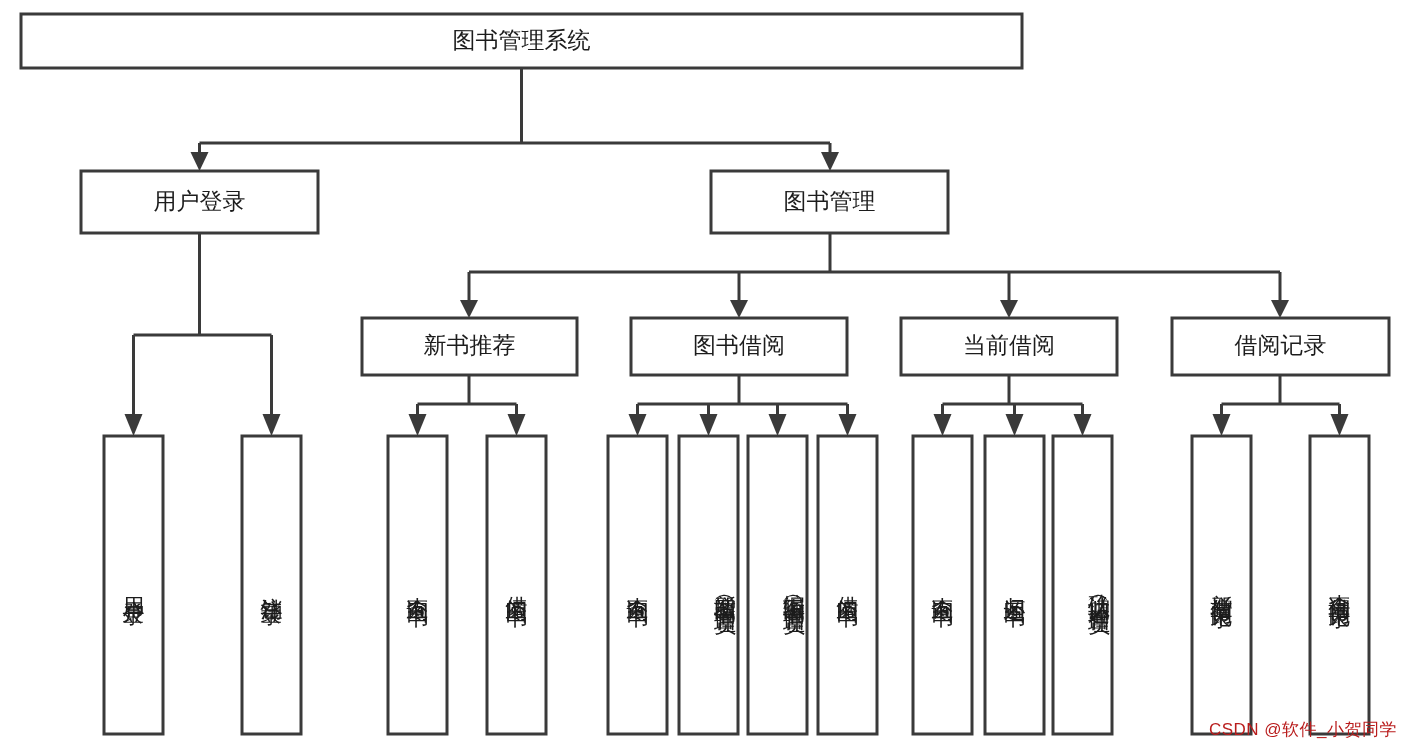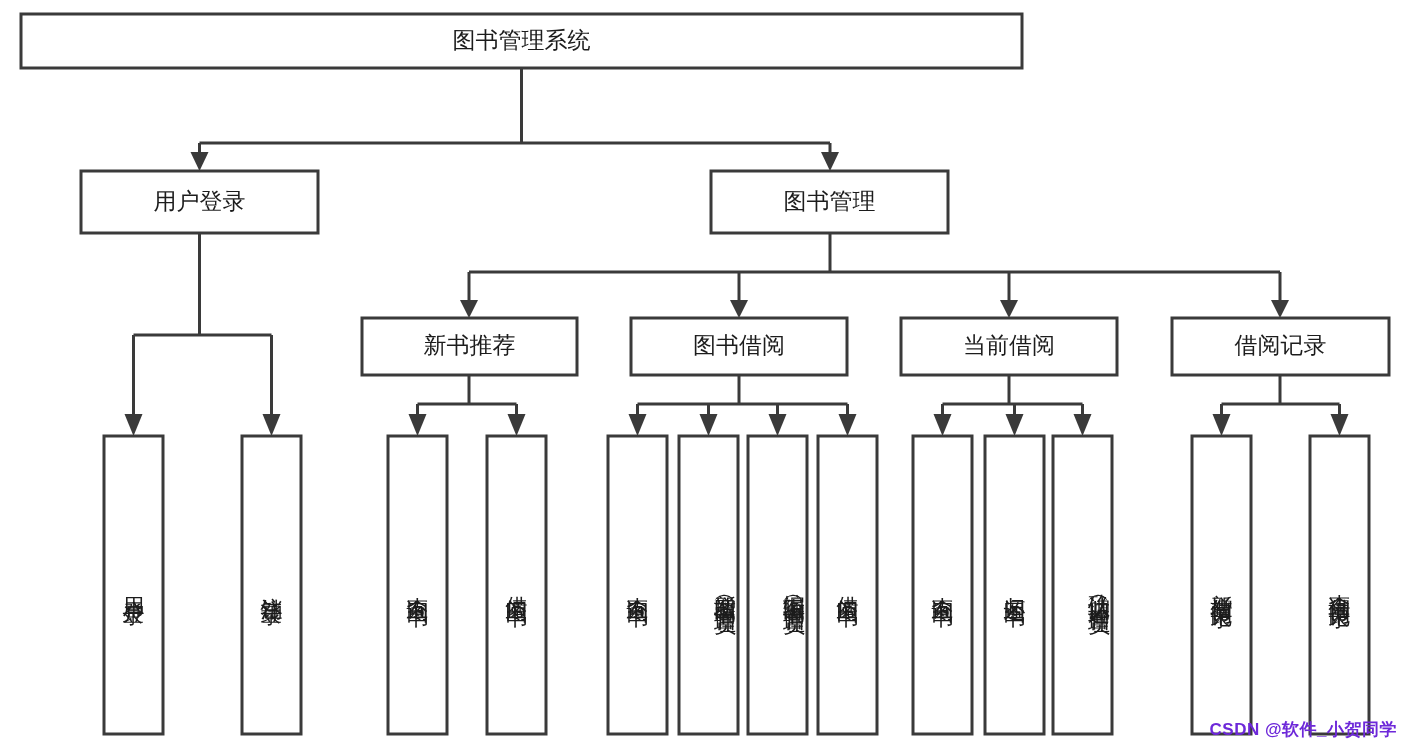--- a/index.html
+++ b/index.html
@@ -59,24 +59,23 @@
     letter-spacing: 3px;
     white-space: nowrap;
     pointer-events: none;
   }
   .watermark {
     position: absolute;
     right: 8px;
     bottom: 6px;
     font-family: "Liberation Sans", "DejaVu Sans", sans-serif;
     font-size: 17px;
-    color: #6d28d9;
+    color: #b91c1c;
     letter-spacing: 0.5px;
     white-space: nowrap;
-    font-weight: bold;
   }
 </style>
 </head>
 <body>
 
 <div id="diagram-root">
 
   <svg class="flow" viewBox="0 0 1405 747">
 
     <g>

